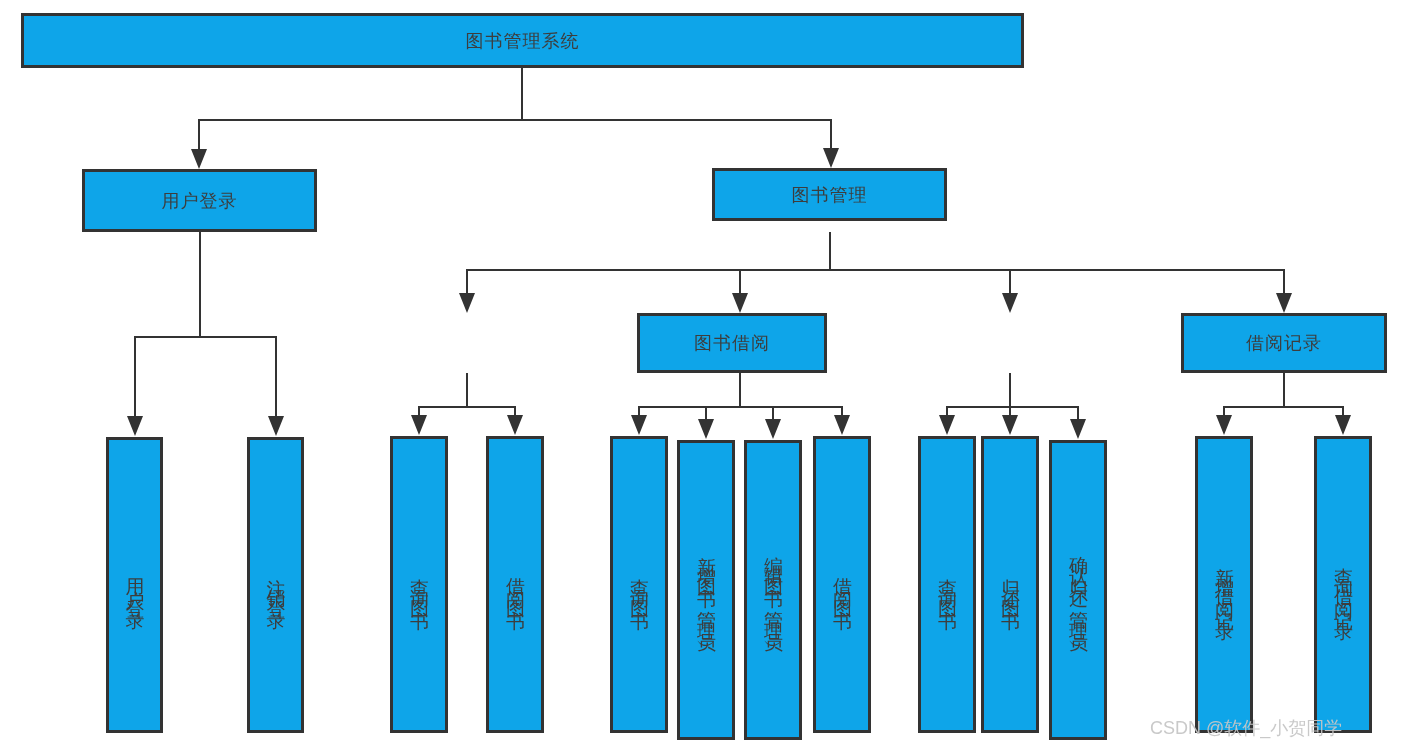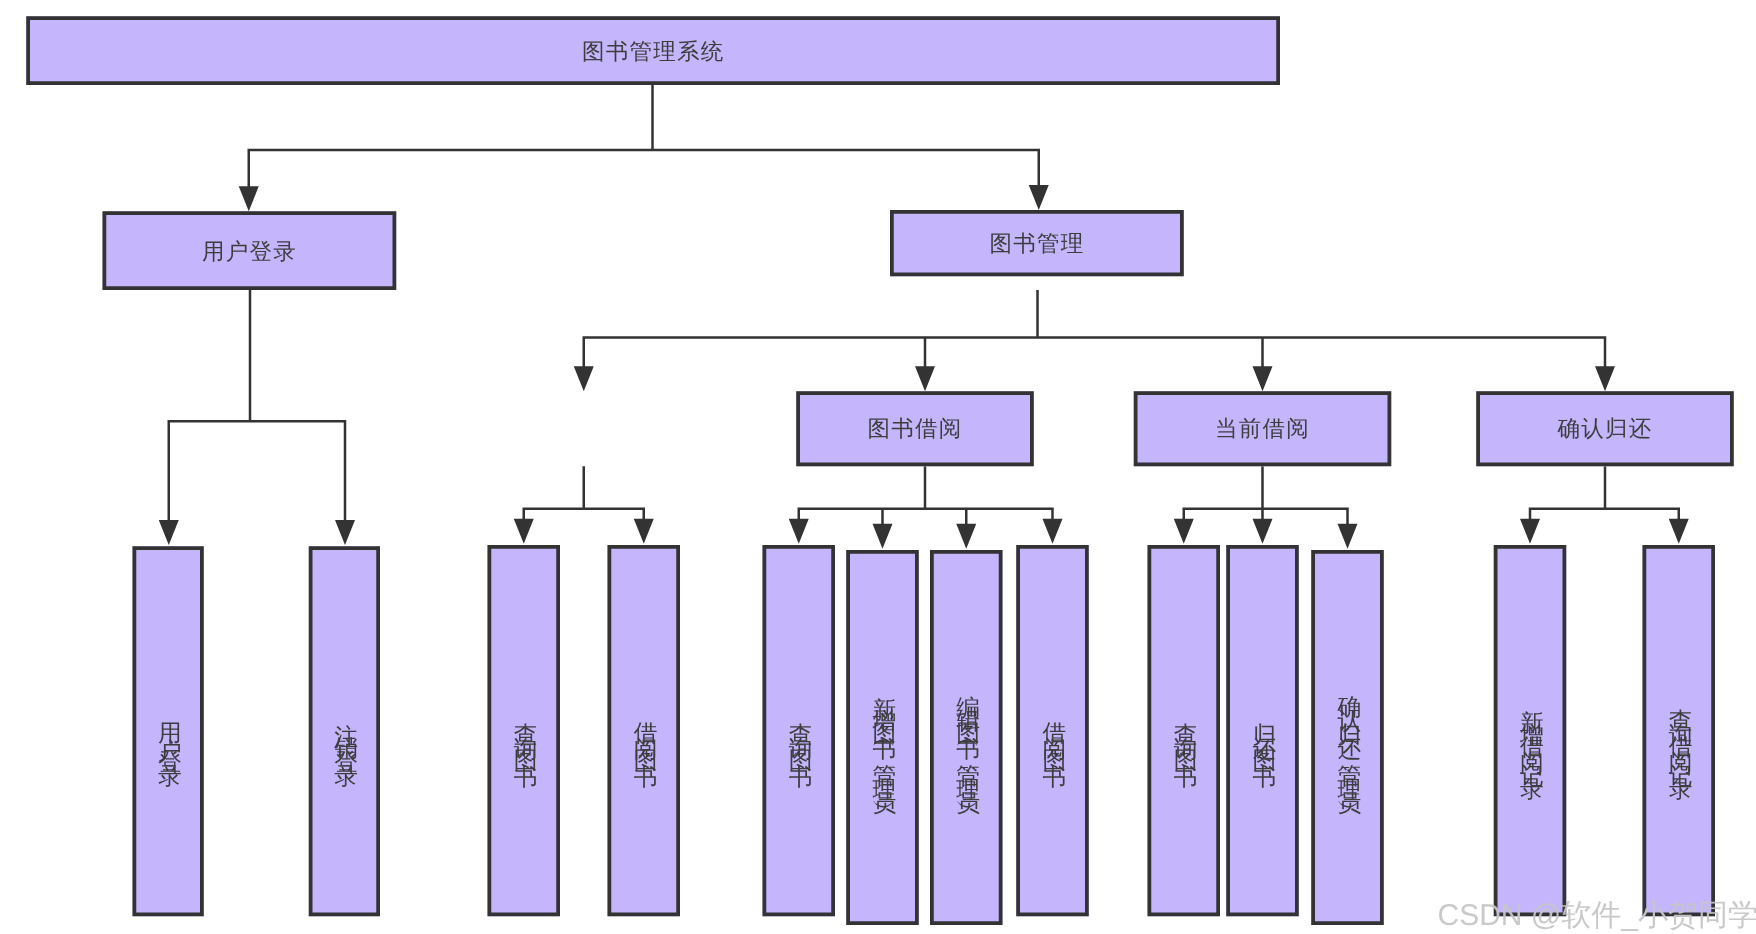--- a/index.html
+++ b/index.html
@@ -2,32 +2,32 @@
 <html><head>
 <meta charset="utf-8">
 <style>
   html,body{margin:0;padding:0;background:#fff;}
   .stage{
     position:relative;width:1405px;height:747px;background:#ffffff;
     font-family:"Liberation Sans",sans-serif;overflow:hidden;
   }
   svg.wires{position:absolute;left:0;top:0;z-index:1;}
   .box{
-    position:absolute;background:#c4b5fd;border:3px solid #333333;
+    position:absolute;background:#0ea5e9;border:3px solid #333333;
     box-sizing:border-box;display:flex;align-items:center;justify-content:center;
     color:#3d3d3d;z-index:2;
   }
   .h{font-size:18px;letter-spacing:1px;}
   .v{
     writing-mode:vertical-rl;text-orientation:mixed;
     font-size:19px;letter-spacing:11px;line-height:1.1;
   }
   .watermark{
     position:absolute;left:1150px;top:716px;width:255px;z-index:3;
-    font-size:24px;color:rgba(198,198,198,0.95);white-space:nowrap;
+    font-size:18px;color:rgba(198,198,198,0.95);white-space:nowrap;
   }
 </style>
 </head>
 <body>
 
 <div class="stage">
 
   <svg class="wires" width="1405" height="747" viewBox="0 0 1405 747">
     <path fill="none" stroke="#333333" stroke-width="2" d="M522 68 V120 M199 120 H831 M199 119 V152 M831 119 V151
              M200 232 V337 M135 337 H276 M135 336 V419 M276 336 V419
@@ -47,22 +47,21 @@
              M1070 419 L1086 419 L1078 439 Z
              M1216 415 L1232 415 L1224 435 Z  M1335 415 L1351 415 L1343 435 Z"></path>
   </svg>
 
   <div class="box h" style="left:21px;top:13px;width:1003px;height:55px;">图书管理系统</div>
 
   <div class="box h" style="left:82px;top:169px;width:235px;height:63px;">用户登录</div>
   <div class="box h" style="left:712px;top:168px;width:235px;height:53px;">图书管理</div>
 
   <div class="box h" style="left:637px;top:313px;width:190px;height:60px;">图书借阅</div>
-  <div class="box h" style="left:907px;top:313px;width:206px;height:60px;">当前借阅</div>
-  <div class="box h" style="left:1181px;top:313px;width:206px;height:60px;">确认归还</div>
+  <div class="box h" style="left:1181px;top:313px;width:206px;height:60px;">借阅记录</div>
 
   <div class="box v" style="left:106px;top:437px;width:57px;height:296px;">用户登录</div>
   <div class="box v" style="left:247px;top:437px;width:57px;height:296px;">注销登录</div>
 
   <div class="box v" style="left:390px;top:436px;width:58px;height:297px;">查询图书</div>
   <div class="box v" style="left:486px;top:436px;width:58px;height:297px;">借阅图书</div>
 
   <div class="box v" style="left:610px;top:436px;width:58px;height:297px;">查询图书</div>
   <div class="box v" style="left:677px;top:440px;width:58px;height:300px;">新增图书（管理员）</div>
   <div class="box v" style="left:744px;top:440px;width:58px;height:300px;">编辑图书（管理员）</div>

